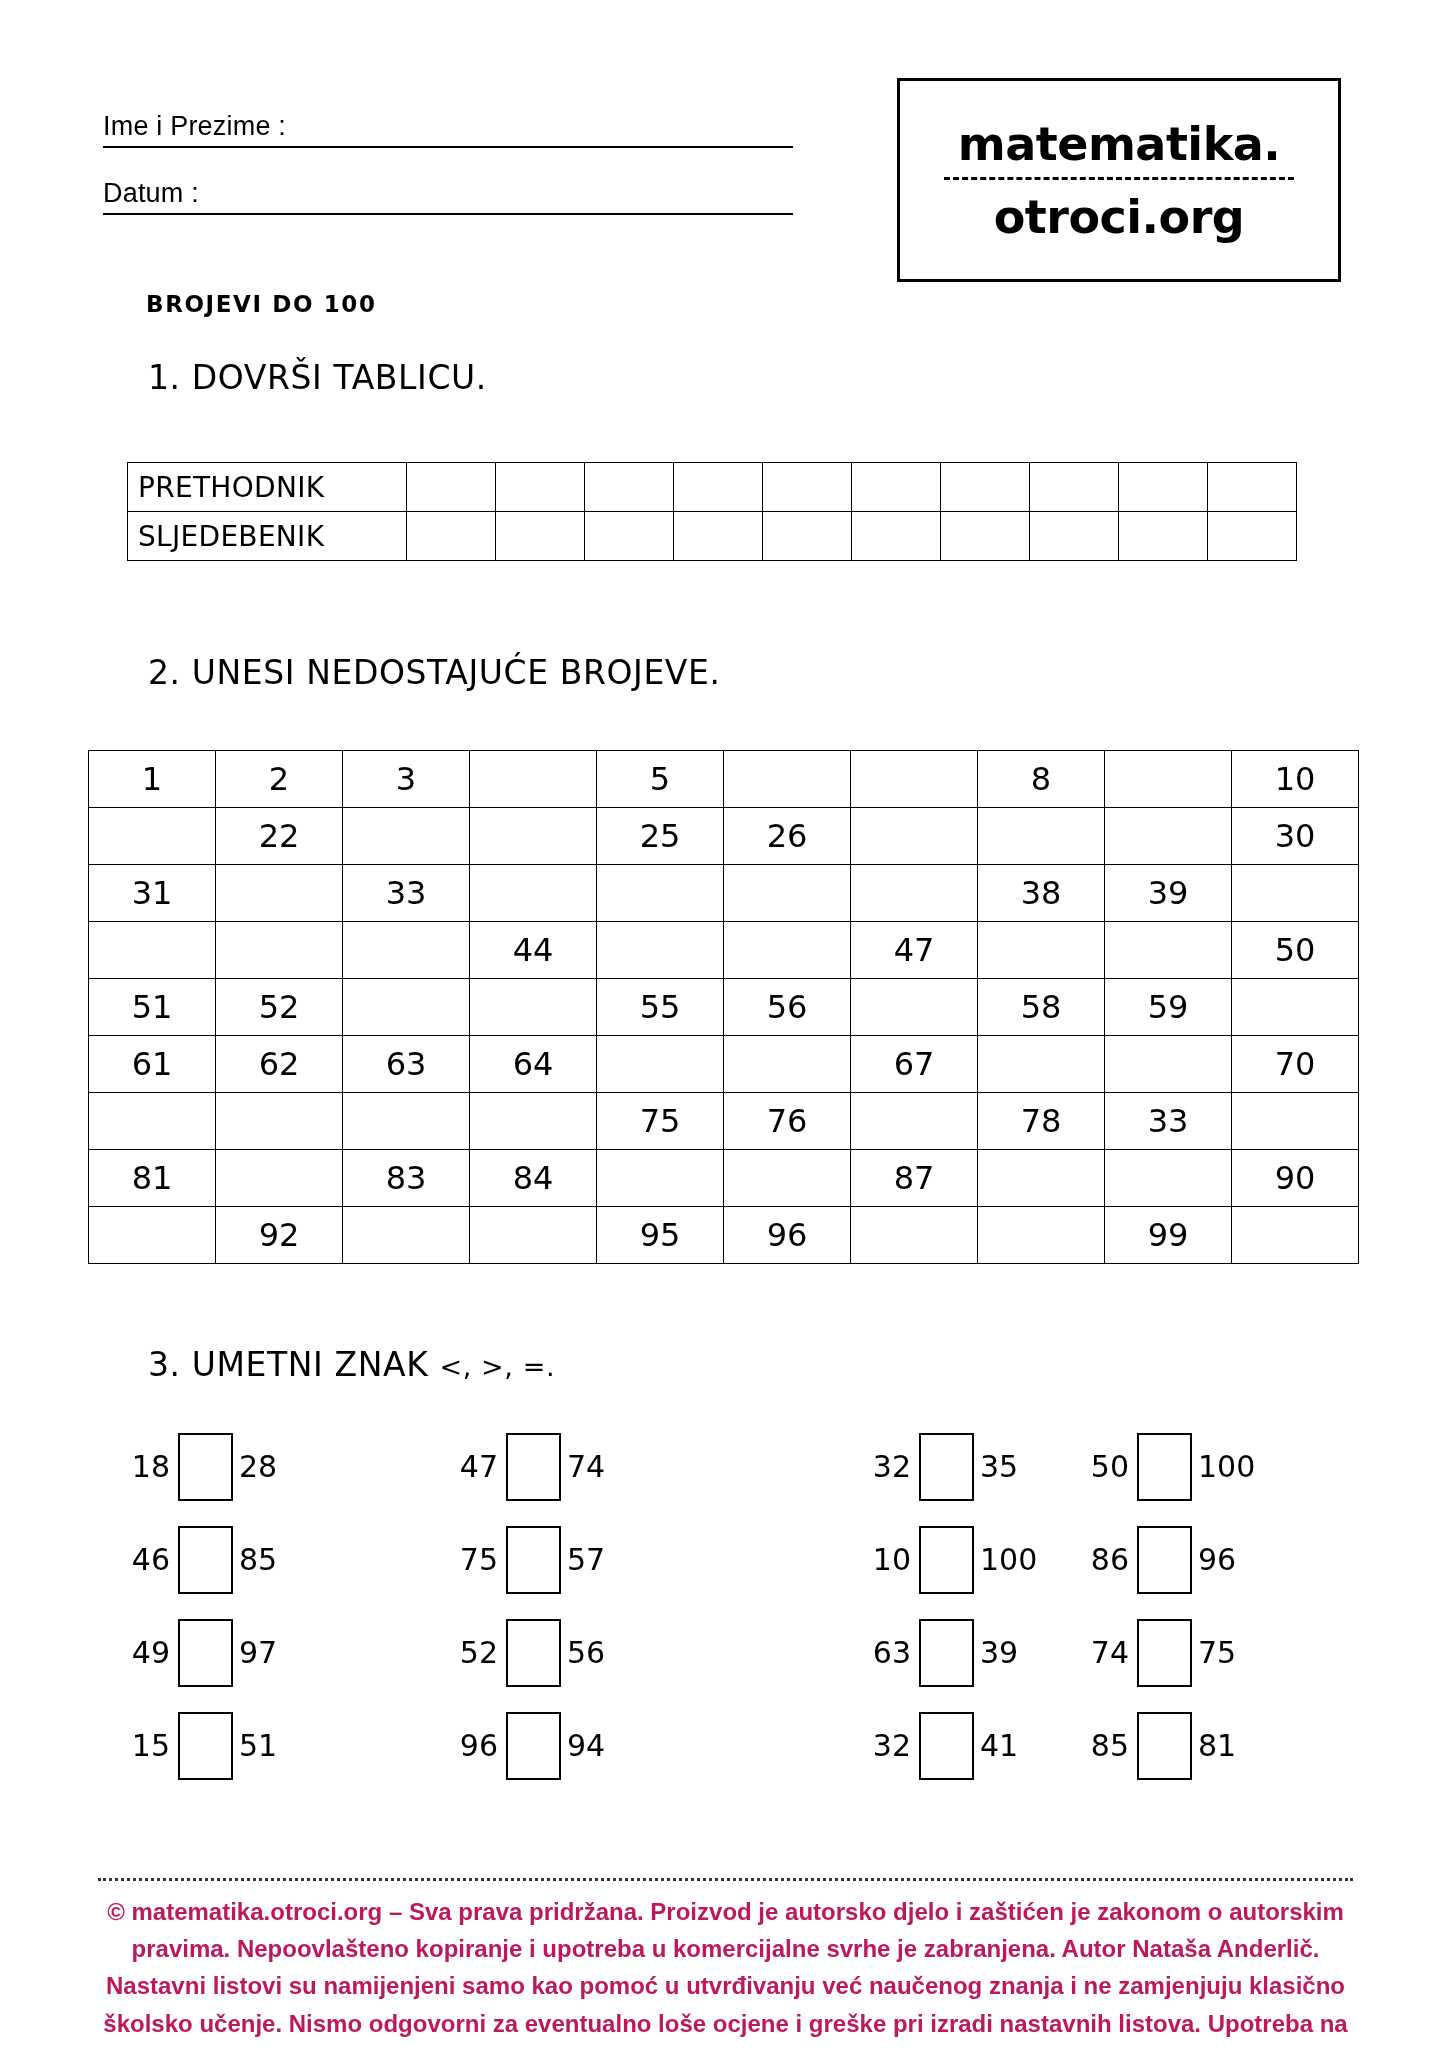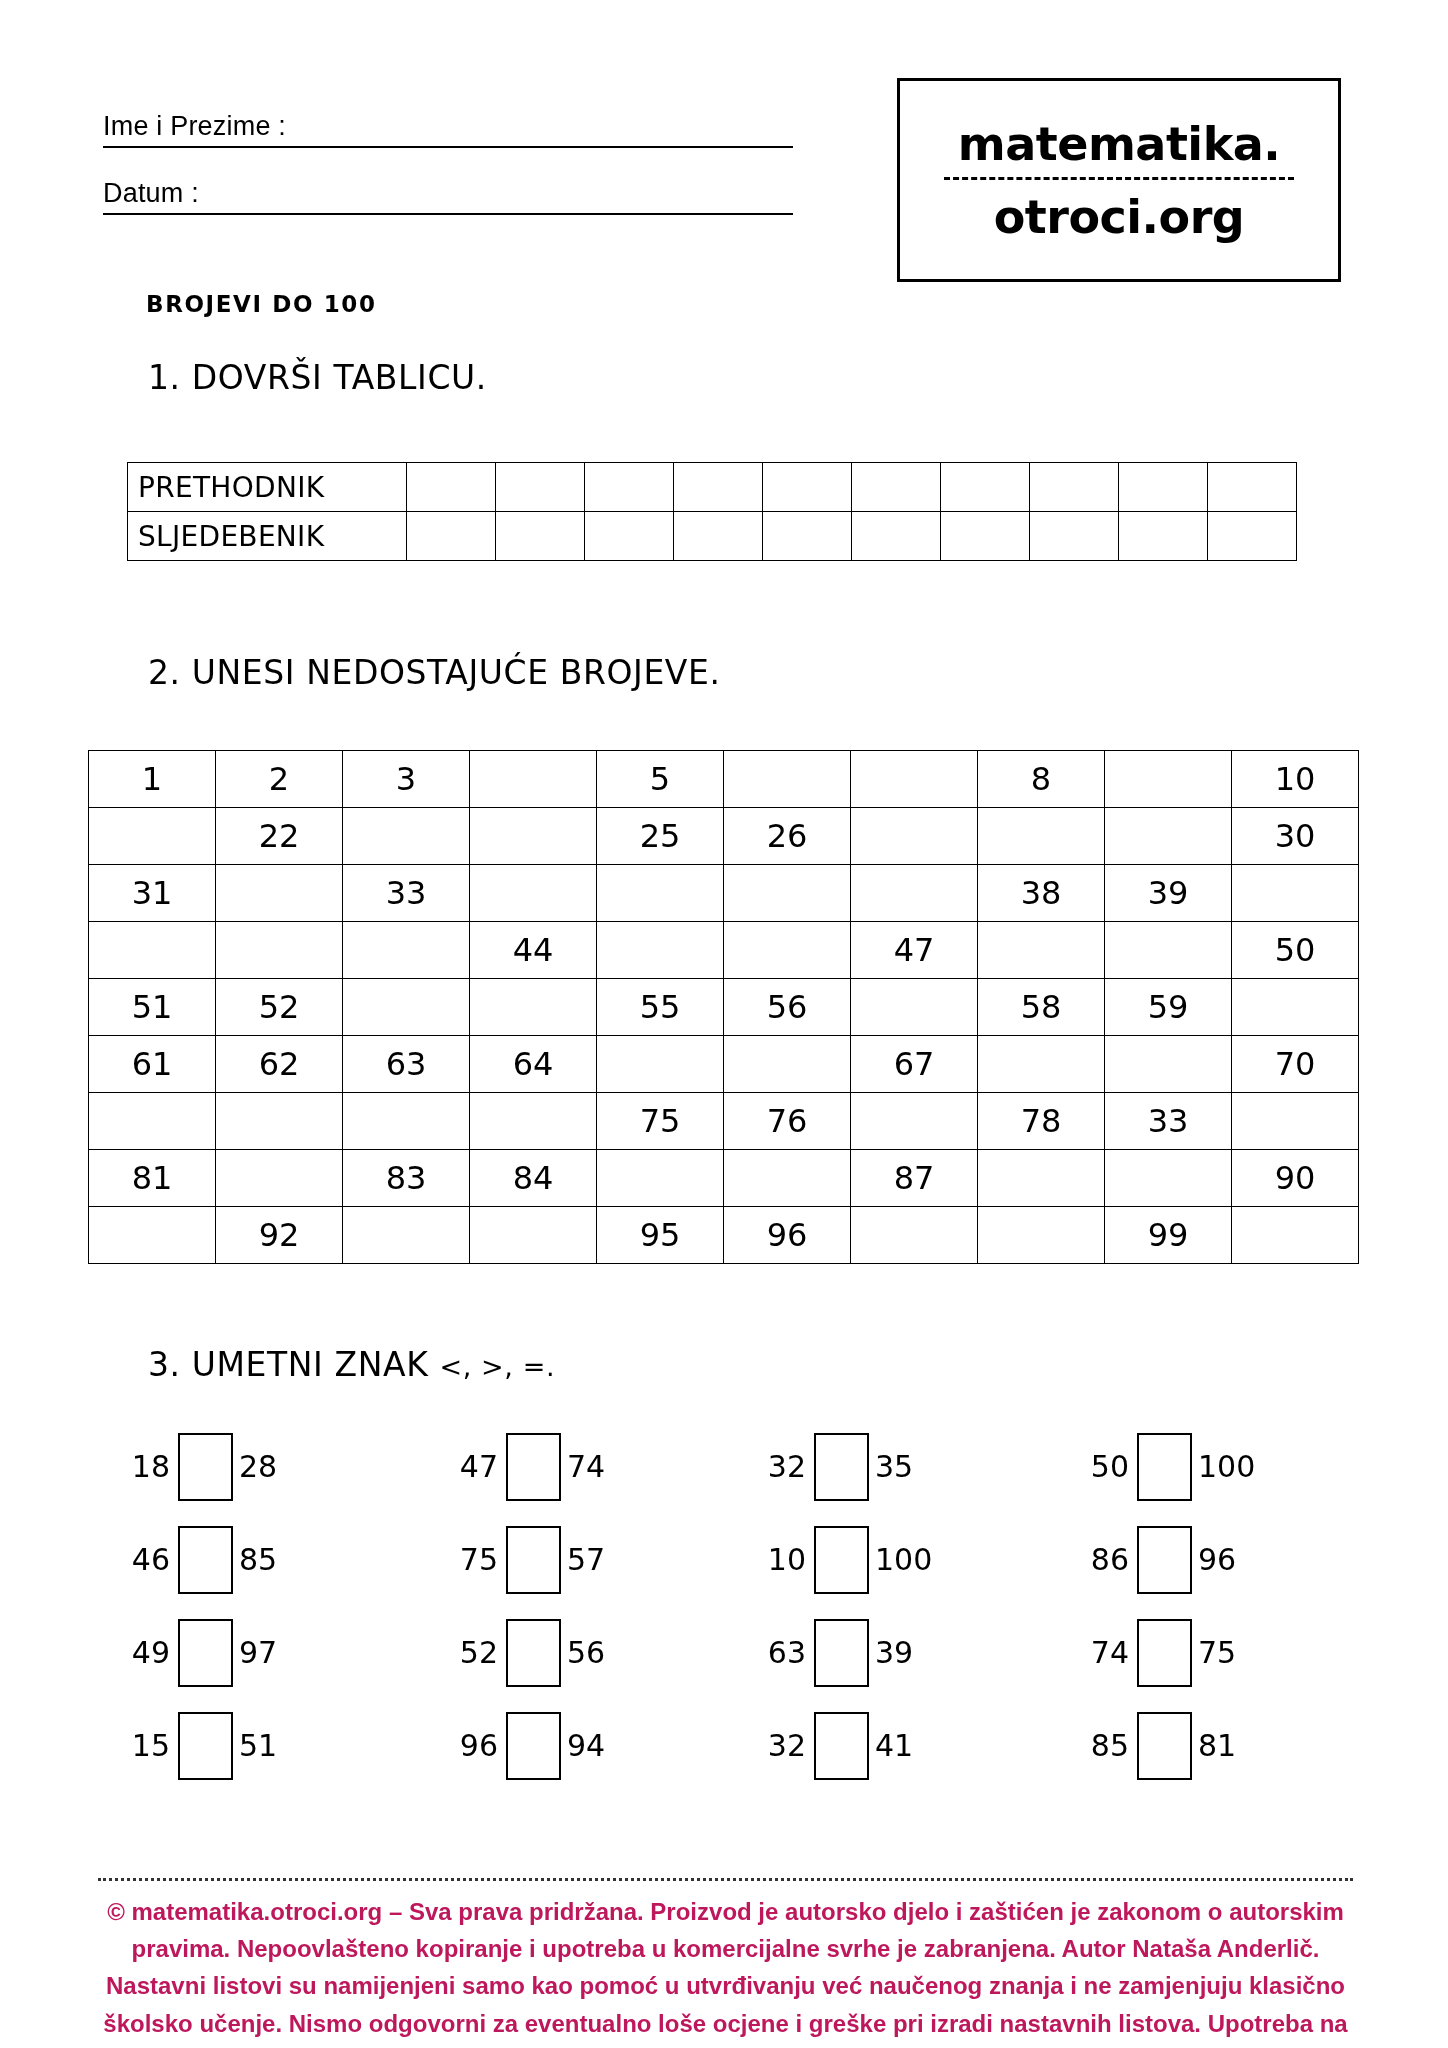--- a/index.html
+++ b/index.html
@@ -179,21 +179,21 @@
   .cmp-box {
     width: 55px;
     height: 68px;
     border: 2.5px solid #000;
     box-sizing: border-box;
     flex: 0 0 auto;
     background: #fff;
   }
   .compare-cell.c1 { padding-left: 20px; }
   .compare-cell.c2 { padding-left: 30px; }
-  .compare-cell.c3 { padding-left: 20px; }
+  .compare-cell.c3 { padding-left: 20px; justify-content: flex-end; }
   .compare-cell.c4 { padding-left: 25px; }
 
   
   .footer {
     position: absolute;
     left: 98px;
     top: 1878px;
     width: 1255px;
     text-align: center;
   }

